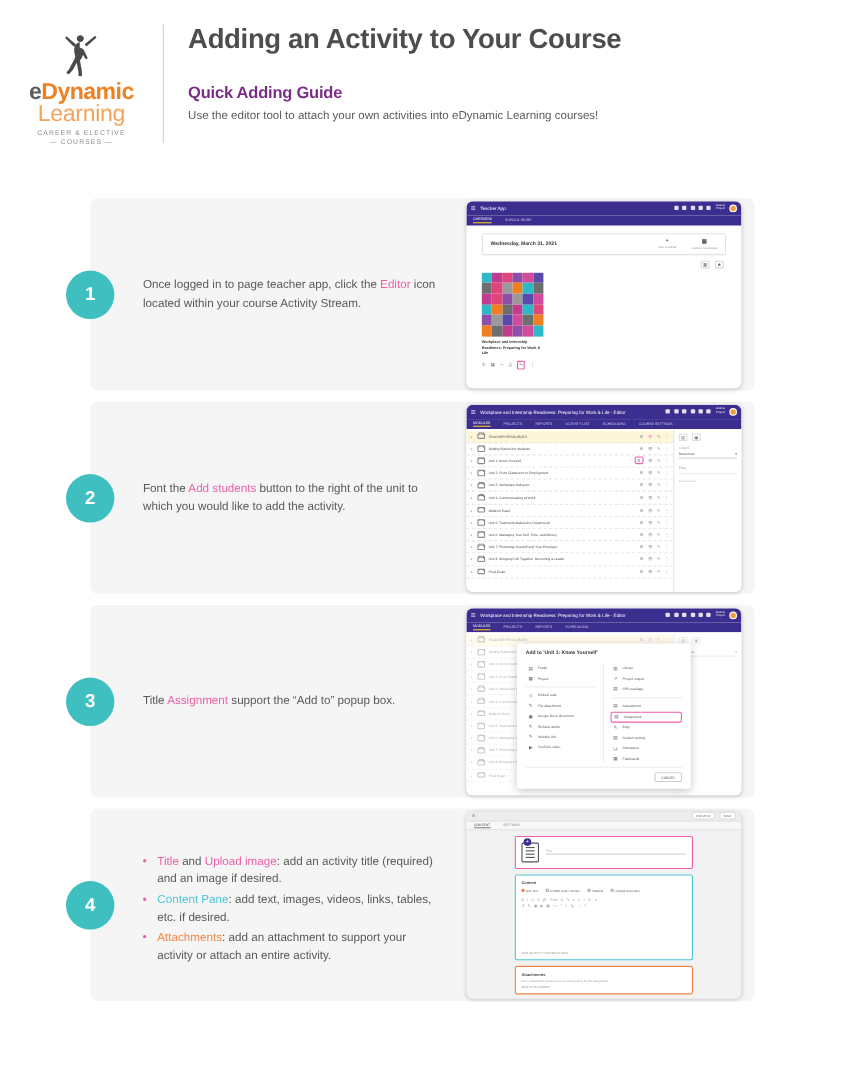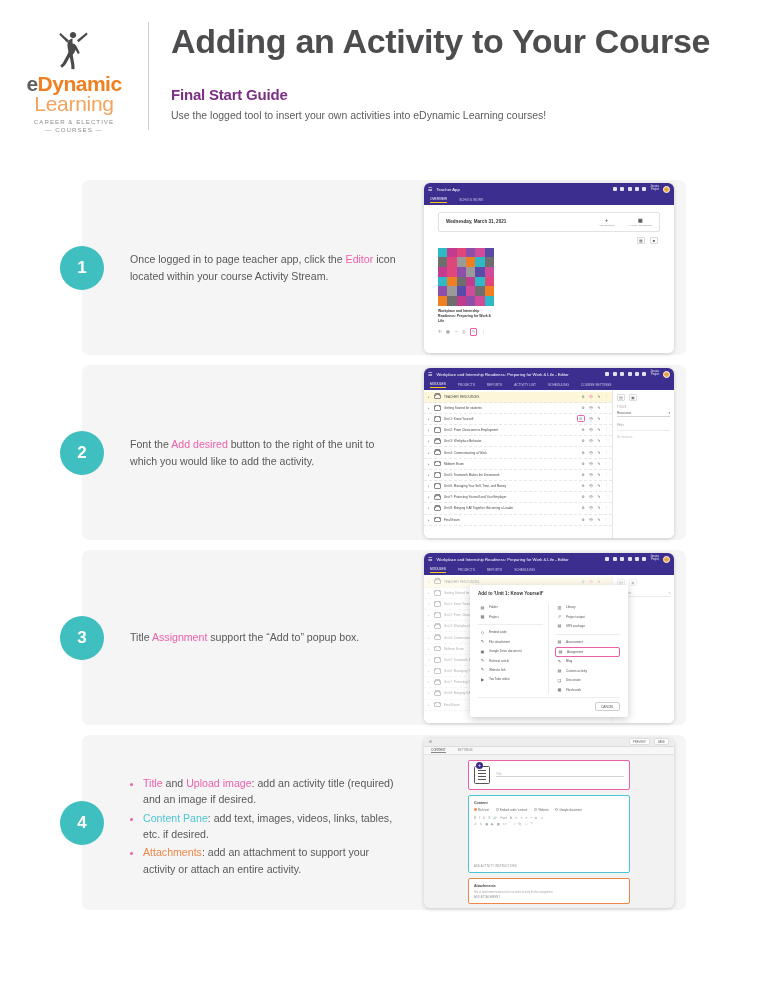--- a/index.html
+++ b/index.html
@@ -41,21 +41,21 @@
     margin-top: 3px;
   }
   .logo-sub2 {
     color: #8d8d8d; font-size: 6.2px; letter-spacing: 1px; margin-top: 1px;
   }
   .header-divider {
     width: 1px; background: #cfcfcf; height: 108px; margin-top: 4px;
   }
   .header-text { padding-left: 22px; padding-top: 4px; }
   .main-title {
-    font-size: 34px; font-weight: bold; color: #4d4d4f;
+    font-size: 25px; font-weight: bold; color: #4d4d4f;
     letter-spacing: -0.3px; line-height: 1.15;
   }
   .sub-title {
     font-size: 15px; font-weight: bold; color: #7B2E86;
     margin-top: 25px; letter-spacing: -0.2px;
   }
   .sub-desc {
     font-size: 10.5px; color: #5c5c5c; margin-top: 6px;
   }
 
@@ -265,22 +265,22 @@
     </div>
     <div class="logo-learning">Learning</div>
     <div class="logo-sub">CAREER &amp; ELECTIVE</div>
     <div class="logo-sub2">— COURSES —</div>
   </div>
 
   <div class="header-divider"></div>
 
   <div class="header-text">
     <div class="main-title">Adding an Activity to Your Course</div>
-    <div class="sub-title">Final Start Guide</div>
-    <div class="sub-desc">Use the logged tool to insert your own activities into eDynamic Learning courses!</div>
+    <div class="sub-title">Quick Adding Guide</div>
+    <div class="sub-desc">Use the editor tool to attach your own activities into eDynamic Learning courses!</div>
   </div>
 </div>
 
 <div class="steps">
 
   <div class="step-row">
     <div class="badge">1</div>
     <div class="step-text">
       <span>Once logged in to page teacher app, click the </span><span class="hl-pink">Editor</span><span> icon located within your course Activity Stream.</span>
     </div>
@@ -375,21 +375,21 @@
             </div>
           </div>
         </div>
       </div>
     </div>
   </div>
 
   <div class="step-row">
     <div class="badge">2</div>
     <div class="step-text">
-      <span>Font the </span><span class="hl-pink">Add desired</span><span> button to the right of the unit to which you would like to add the activity.</span>
+      <span>Font the </span><span class="hl-pink">Add students</span><span> button to the right of the unit to which you would like to add the activity.</span>
     </div>
 
     <div class="shot-wrap">
       <div class="mock">
         <div class="mock-top">
           <span class="mock-ham">☰</span>
           <span class="mock-title">Workplace and Internship Readiness: Preparing for Work &amp; Life - Editor</span>
           <span class="mock-icons">
             <i></i>
             <i></i>

